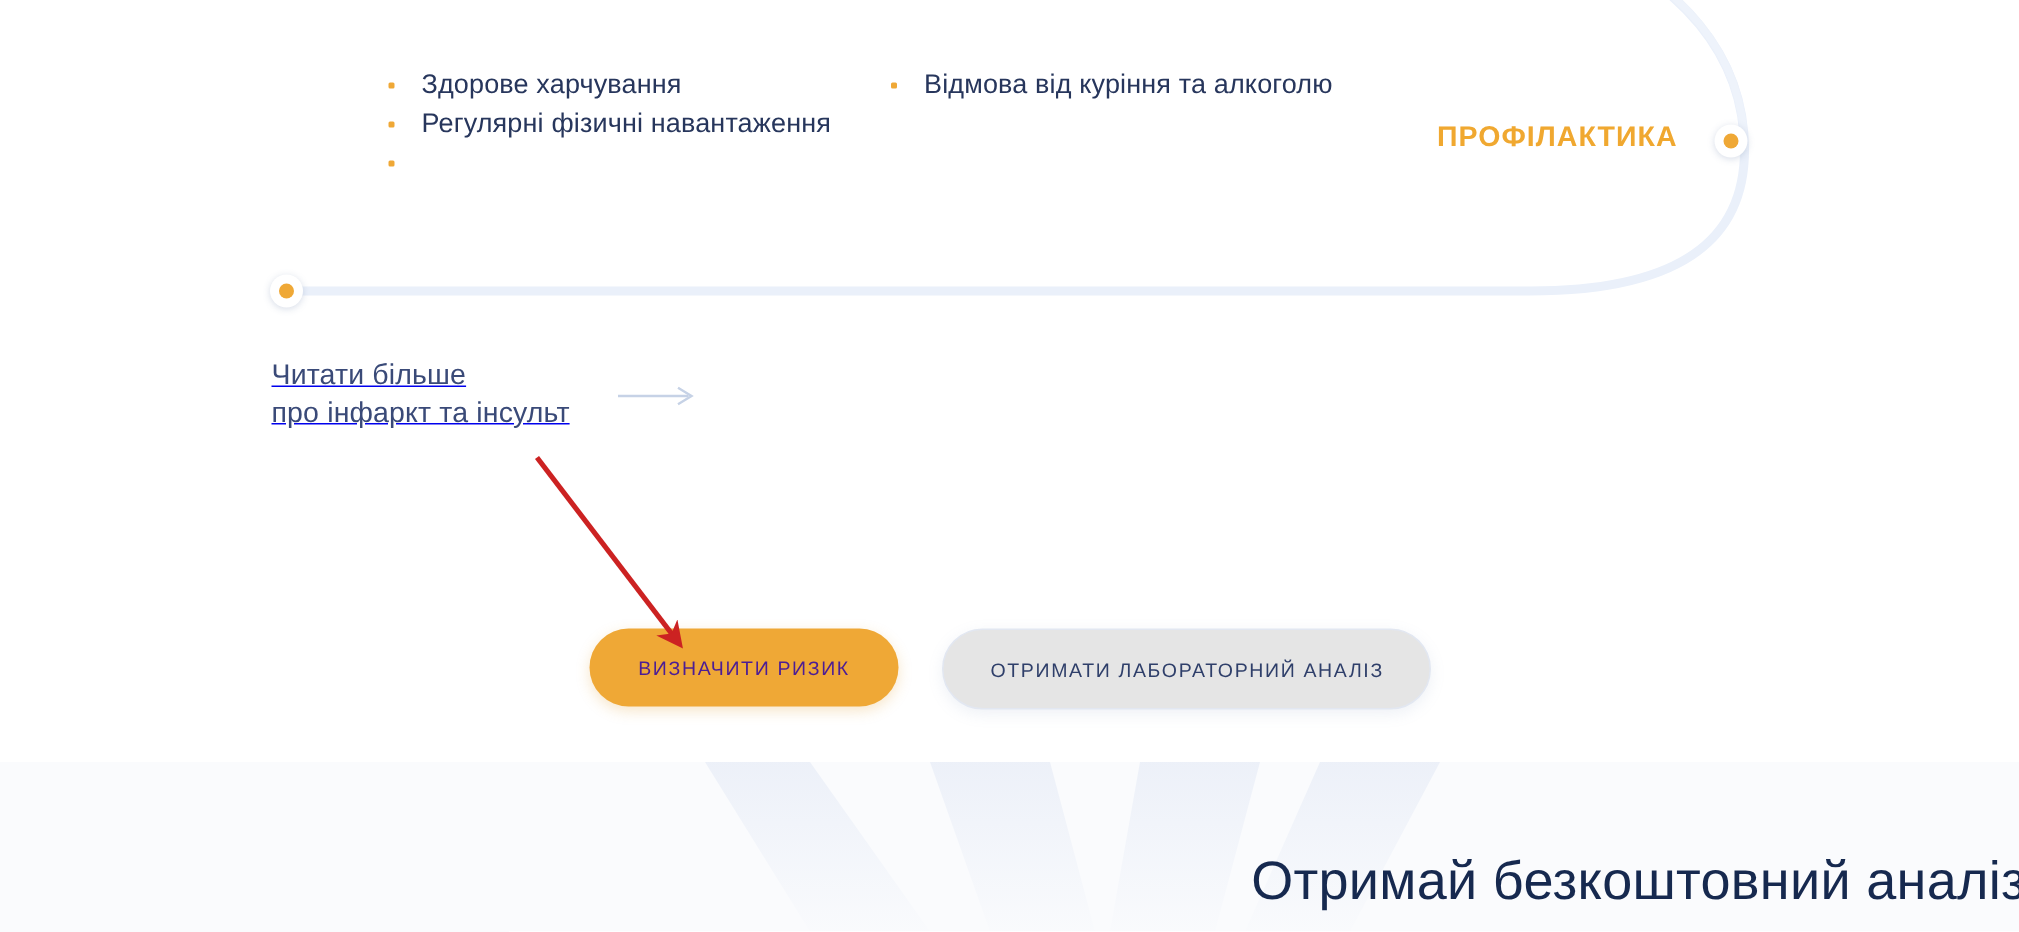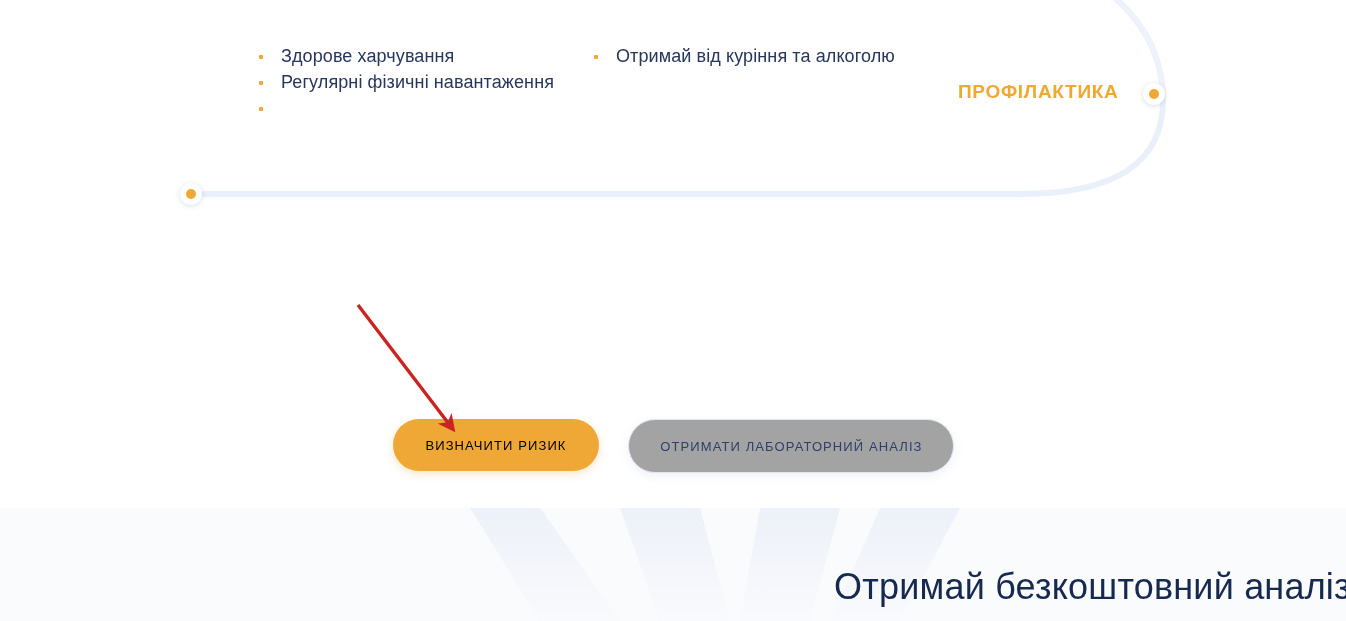--- a/index.html
+++ b/index.html
@@ -153,29 +153,29 @@
     font-size: 13px;
     letter-spacing: 1.1px;
     cursor: pointer;
     vertical-align: top;
     user-select: none;
   }
   .btn-primary {
     width: 206px;
     height: 52px;
     background: #efa836;
-    color: #000000;
+    color: #4c1d95;
     border: none;
     box-shadow: 0 3px 9px rgba(226,160,50,0.26);
   }
   .btn-secondary {
     width: 326px;
     height: 54px;
     margin-left: 25px;
-    background: #a3a3a3;
+    background: #e5e5e5;
     color: #2f3f6a;
     border: 1px solid #e2e7f1;
     box-shadow: 0 3px 10px rgba(125,145,185,0.13);
   }
 
   
   .bottom-heading {
     position: absolute;
     left: 16px;
     top: 566px;
@@ -243,24 +243,32 @@
       <span class="bullet-text">Регулярні фізичні навантаження</span>
     </div>
     <div class="bullet-item">
       <span class="bullet-marker"></span>
     </div>
   </div>
 
   <div class="bullet-col" id="bullets-right">
     <div class="bullet-item">
       <span class="bullet-marker"></span>
-      <span class="bullet-text">Отримай від куріння та алкоголю</span>
-    </div>
-  </div>
-
+      <span class="bullet-text">Відмова від куріння та алкоголю</span>
+    </div>
+  </div>
+
+  <a class="read-more" href="#">
+    <span class="read-more-text">Читати більше
+про інфаркт та інсульт</span>
+    <svg class="read-more-arrow" width="52" height="14" viewBox="0 0 52 14">
+      <path d="M 1 7 L 48 7" stroke="#c6d2e6" stroke-width="1.6" fill="none"></path>
+      <path d="M 41 1.5 L 50 7 L 41 12.5" stroke="#c6d2e6" stroke-width="1.6" fill="none"></path>
+    </svg>
+  </a>
 
   <div class="btn-row">
     <button class="btn btn-primary">ВИЗНАЧИТИ РИЗИК</button>
     <button class="btn btn-secondary">ОТРИМАТИ ЛАБОРАТОРНИЙ АНАЛІЗ</button>
   </div>
 
   <div class="bottom-heading">
     <span>Отримай безкоштовний аналіз</span><span class="asterisk">*</span>
   </div>
 

